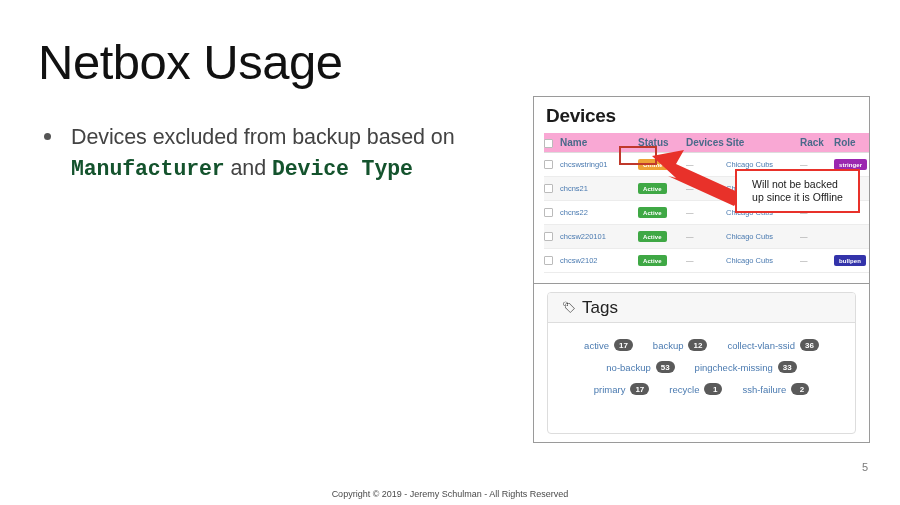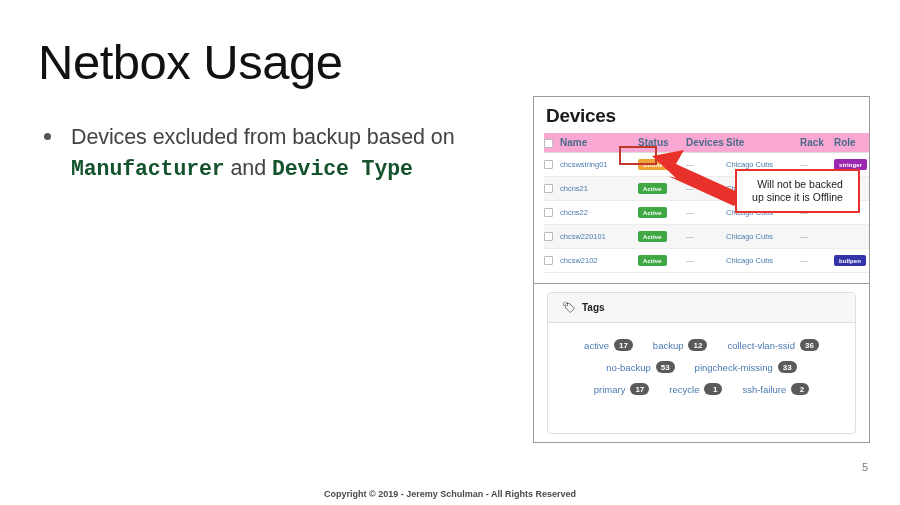--- a/index.html
+++ b/index.html
@@ -178,21 +178,21 @@
     left: 735px;
     top: 169px;
     width: 125px;
     height: 44px;
     border: 2.5px solid #e8312a;
     background: #ffffff;
     box-sizing: border-box;
     display: flex;
     align-items: center;
     justify-content: center;
-    text-align: right;
+    text-align: left;
   }
   .callout-text {
     font-size: 10.5px;
     line-height: 13px;
     color: #1a1a1a;
     padding: 0 4px;
   }
   .callout-arrow {
     position: absolute;
     left: 650px;
@@ -224,22 +224,22 @@
     padding-left: 14px;
     box-sizing: border-box;
   }
   .tag-glyph {
     font-size: 11px;
     color: #222222;
     margin-right: 6px;
     line-height: 1;
   }
   .tags-card-title {
-    font-size: 10px;
-    font-weight: bold;
+    font-size: 17px;
+    font-weight: normal;
     color: #222222;
   }
   .tags-body {
     padding: 16px 14px 10px 14px;
   }
   .tags-row {
     display: flex;
     justify-content: center;
     align-items: center;
     margin-bottom: 10px;
@@ -270,21 +270,20 @@
 
   
   .footer {
     position: absolute;
     left: 0;
     right: 0;
     bottom: 6px;
     text-align: center;
     font-size: 9px;
     color: #4a4a4a;
-    font-weight: bold;
   }
   .page-number {
     position: absolute;
     right: 32px;
     bottom: 32px;
     font-size: 11px;
     color: #7a7a7a;
   }
 </style>
 </head>

